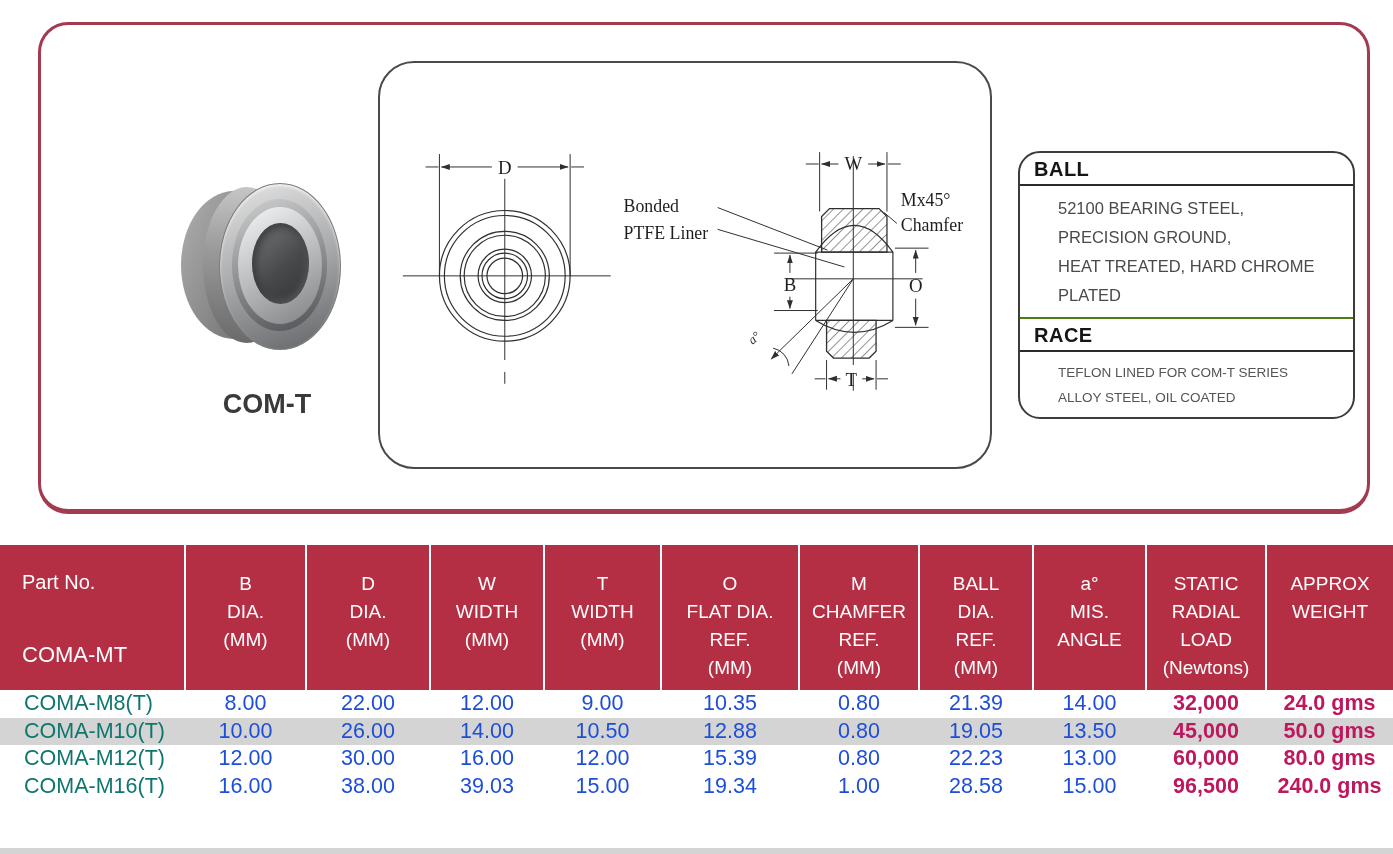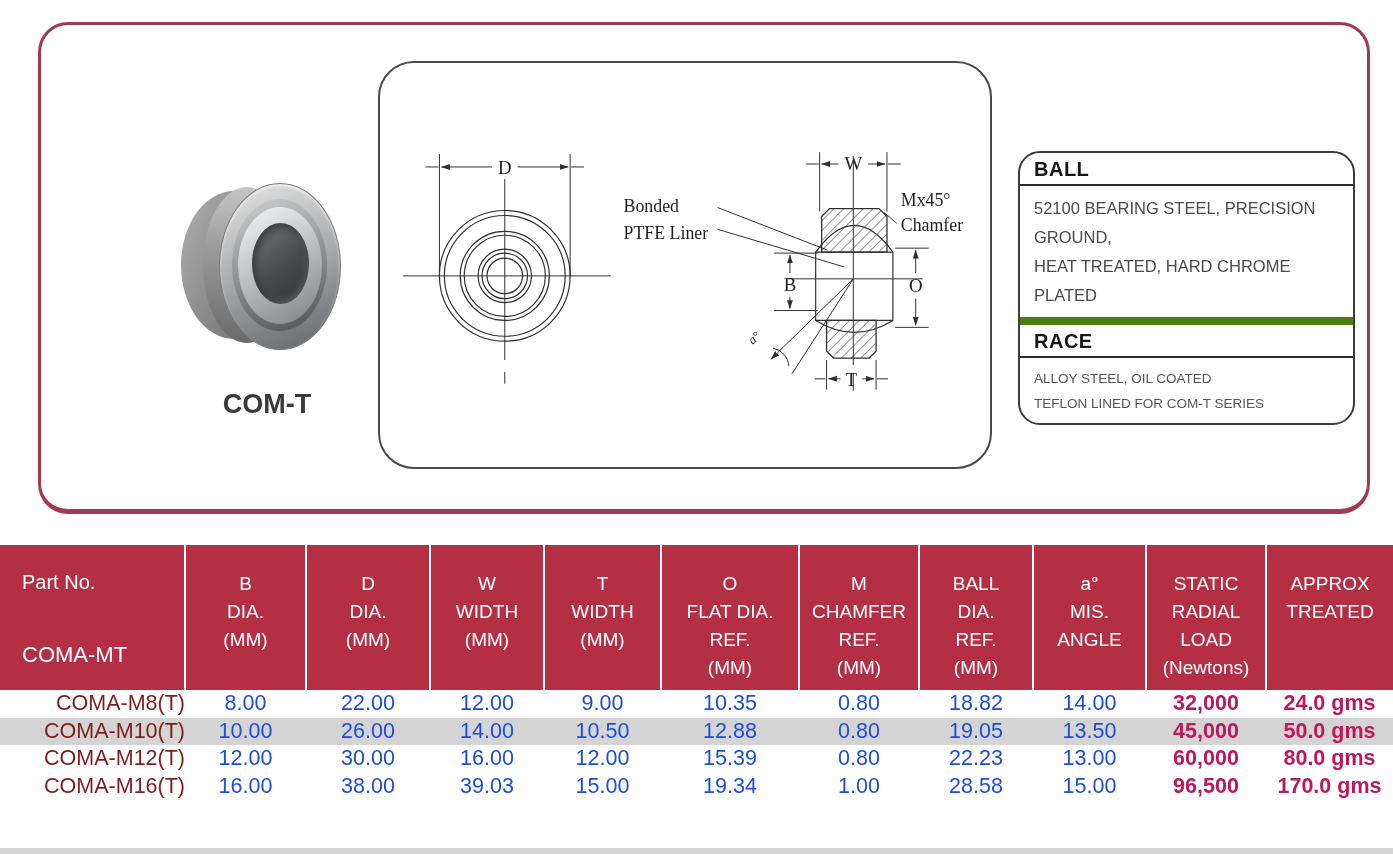--- a/index.html
+++ b/index.html
@@ -37,38 +37,38 @@
   .thin{stroke:#2f2f2f;stroke-width:1;fill:none;}
   .dimtxt{font-family:"Liberation Serif","DejaVu Serif",serif;font-size:19px;fill:#1e1e1e;}
   .notetxt{font-family:"Liberation Serif","DejaVu Serif",serif;font-size:18px;fill:#1e1e1e;}
   .angtxt{font-family:"Liberation Serif","DejaVu Serif",serif;font-style:italic;font-size:13px;fill:#2f2f2f;}
 
   
   .spec-box{position:absolute;left:977px;top:126px;width:333px;border:2px solid #3c3c3c;
             border-radius:22px;background:#fff;overflow:hidden;}
   .spec-title{padding:5px 14px 3px;font-size:20px;font-weight:bold;color:#161616;
               border-bottom:2px solid #2a2a2a;letter-spacing:.5px;}
-  .spec-title.race{border-top:8px solid #4d7c0f;}
-  .spec-body{padding:8px 14px 7px;}
+  .spec-title.race{border-top:2px solid #4d7c0f;}
+  .spec-body{padding:8px 22px 7px;margin-left:16px;}
   .spec-body.ball div{font-size:16.5px;line-height:29px;color:#4a4a4a;}
   .spec-body.race div{font-size:13.5px;line-height:25px;color:#555;}
 
   
   table.spec{position:absolute;left:0;top:545px;width:1393px;border-collapse:collapse;
              table-layout:fixed;}
   table.spec th{background:#b52f44;color:#fff;font-weight:normal;vertical-align:top;
                 padding:25px 0 0 0;height:120px;}
   table.spec th + th{border-left:2px solid #fff;}
   .hlines{white-space:pre-line;text-align:center;font-size:19px;line-height:28px;}
   .partcell{text-align:left;padding-left:22px !important;}
   .part-no{font-size:20px;line-height:24px;}
   .series{font-size:22px;margin-top:48px;}
   table.spec td{height:27.6px;line-height:27.6px;padding:0;text-align:center;
                 font-size:21.5px;color:#1d4ed8;}
-  table.spec td.pn{text-align:right;padding-left:24px;color:#7f1d1d;}
+  table.spec td.pn{text-align:left;padding-left:24px;color:#0f766e;}
   table.spec tr.alt td{background:#d4d4d4;}
   table.spec td.b{font-weight:bold;color:#be185d;}
   .bottom-strip{position:absolute;left:0;top:848px;width:1393px;height:6px;background:#d4d4d4;}
 </style>
 </head>
 <body>
 
 <div class="page">
 
   <div class="hero">
@@ -178,22 +178,22 @@
     </div>
 
     <div class="spec-box">
       <div class="spec-title">BALL</div>
       <div class="spec-body ball">
         <div>52100 BEARING STEEL, PRECISION GROUND,</div>
         <div>HEAT TREATED, HARD CHROME PLATED</div>
       </div>
       <div class="spec-title race">RACE</div>
       <div class="spec-body race">
+        <div>TEFLON LINED FOR COM-T SERIES</div>
         <div>ALLOY STEEL, OIL COATED</div>
-        <div>TEFLON LINED FOR COM-T SERIES</div>
       </div>
     </div>
   </div>
 
   <table class="spec">
     <colgroup>
       <col style="width:185px">
         <col style="width:121px">
         <col style="width:124px">
         <col style="width:114px">
@@ -255,34 +255,34 @@
 ANGLE</div>
           </th>
         <th>
             <div class="hlines">STATIC
 RADIAL
 LOAD
 (Newtons)</div>
           </th>
         <th>
             <div class="hlines">APPROX
-TREATED</div>
+WEIGHT</div>
           </th>
       </tr>
     </thead>
     <tbody>
       <tr>
         <td class="pn">COMA-M8(T)</td>
         <td>8.00</td>
         <td>22.00</td>
         <td>12.00</td>
         <td>9.00</td>
         <td>10.35</td>
         <td>0.80</td>
-        <td>18.82</td>
+        <td>21.39</td>
         <td>14.00</td>
         <td class="b">32,000</td>
         <td class="b">24.0 gms</td>
       </tr>
       <tr class="alt">
         <td class="pn">COMA-M10(T)</td>
         <td>10.00</td>
         <td>26.00</td>
         <td>14.00</td>
         <td>10.50</td>
@@ -310,19 +310,19 @@
         <td class="pn">COMA-M16(T)</td>
         <td>16.00</td>
         <td>38.00</td>
         <td>39.03</td>
         <td>15.00</td>
         <td>19.34</td>
         <td>1.00</td>
         <td>28.58</td>
         <td>15.00</td>
         <td class="b">96,500</td>
-        <td class="b">170.0 gms</td>
+        <td class="b">240.0 gms</td>
       </tr>
     </tbody>
   </table>
   <div class="bottom-strip"></div>
 
 </div>
 
 </body></html>

